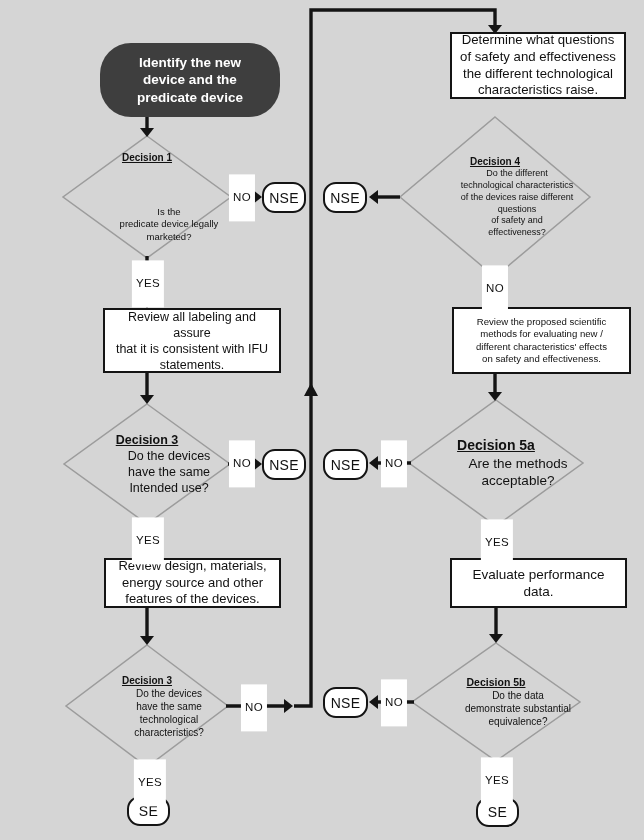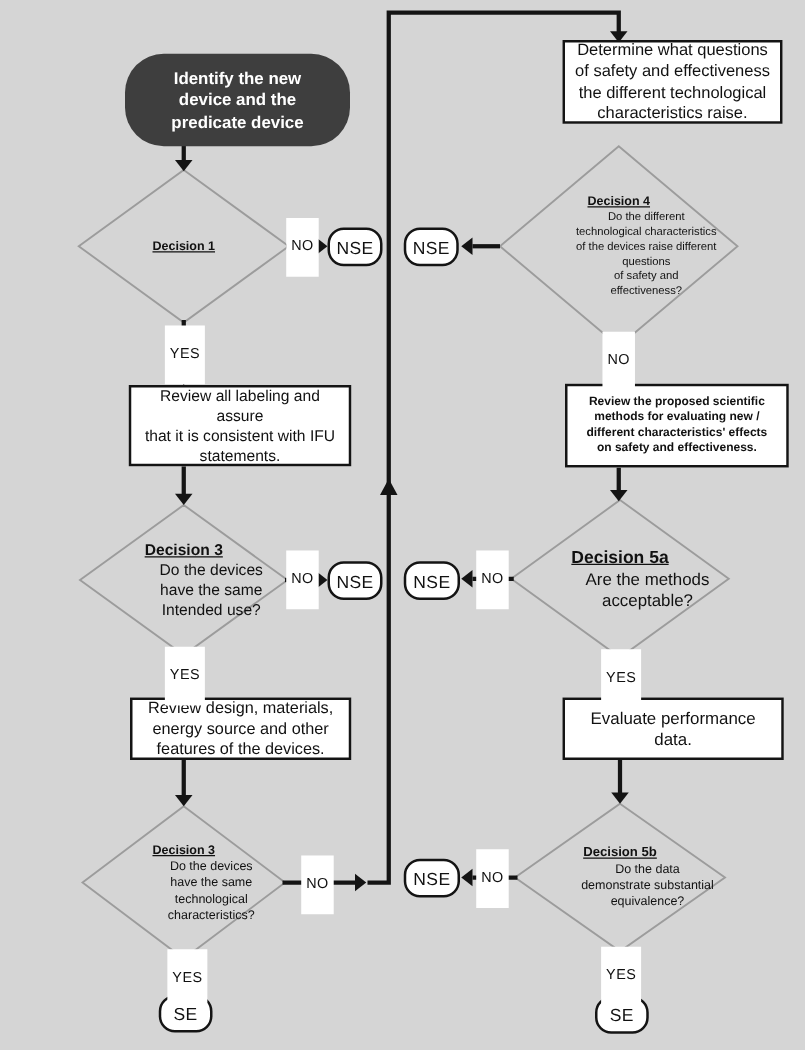--- a/index.html
+++ b/index.html
@@ -95,29 +95,32 @@
 energy source and other
 features of the devices.</div>
   <div class="node pbox pre" style="left:59px;top:308px;width:178px;height:65px;font-size:12.5px;">Review all labeling and
 assure
 that it is consistent with IFU
 statements.</div>
   <div class="node pbox pre" style="left:406px;top:32px;width:176px;height:67px;font-size:13.2px;">Determine what questions
 of safety and effectiveness
 the different technological
 characteristics raise.</div>
-  <div class="node pbox pre" style="left:408px;top:307px;width:179px;height:67px;font-size:9.6px;font-weight:bold;">Review the proposed scientific
+  <div class="node pbox pre" style="left:408px;top:307px;width:179px;height:67px;font-size:9.6px;">Review the proposed scientific
 methods for evaluating new /
 different characteristics' effects
 on safety and effectiveness.</div>
   <div class="node pbox pre" style="left:406px;top:558px;width:177px;height:50px;font-size:13.5px;">Evaluate performance
 data.</div>
 
   <div class="node dtext" style="left:63px;top:136px;width:168px;height:122px;font-size:9.5px;gap:42px;">
     <div class="dtitle" style="font-size:10px;">Decision 1</div>
+    <div class="pre">Is the
+predicate device legally
+marketed?</div>
   </div>
   <div class="node dtext" style="left:64px;top:404px;width:166px;height:120px;font-size:12.5px;">
     <div class="dtitle">Decision 3</div>
     <div class="pre">Do the devices
 have the same
 Intended use?</div>
   </div>
   <div class="node dtext" style="left:66px;top:645px;width:162px;height:122px;font-size:10px;">
     <div class="dtitle">Decision 3</div>
     <div class="pre">Do the devices

